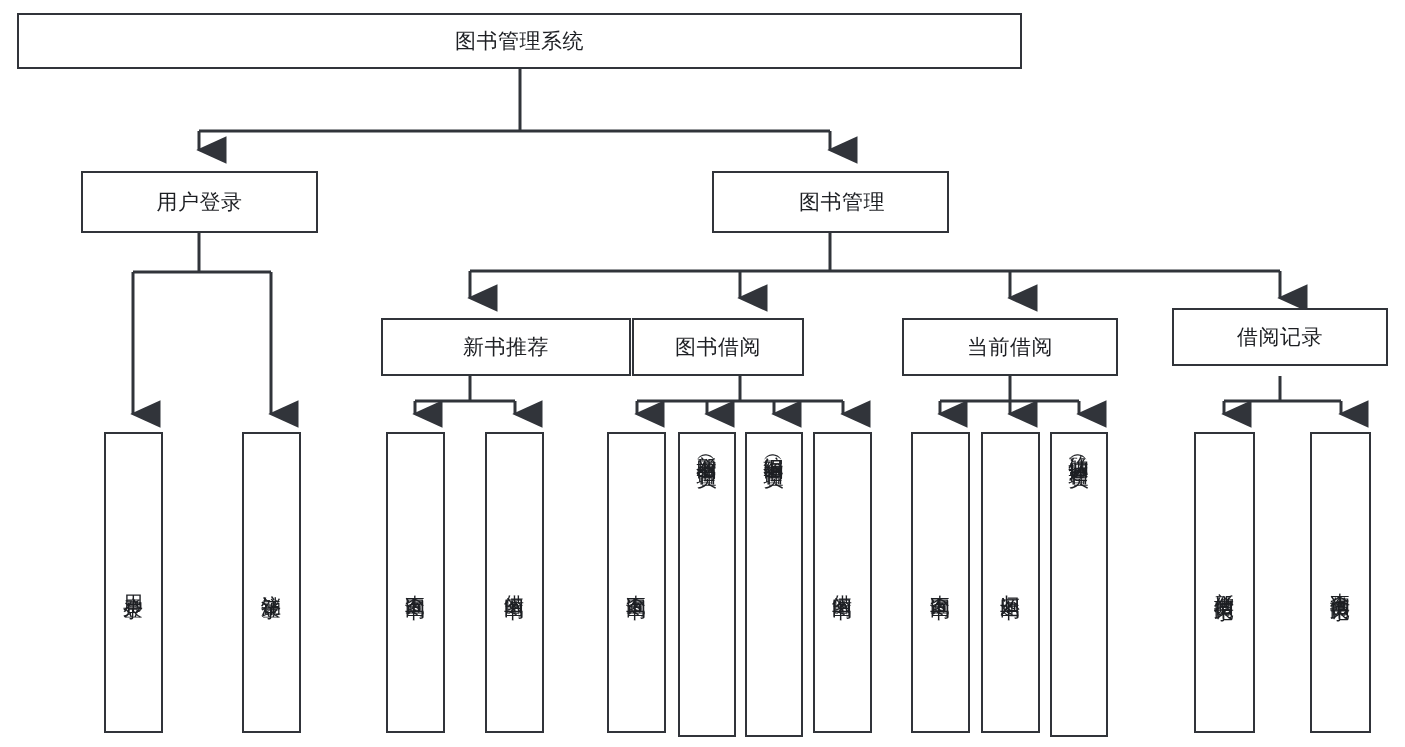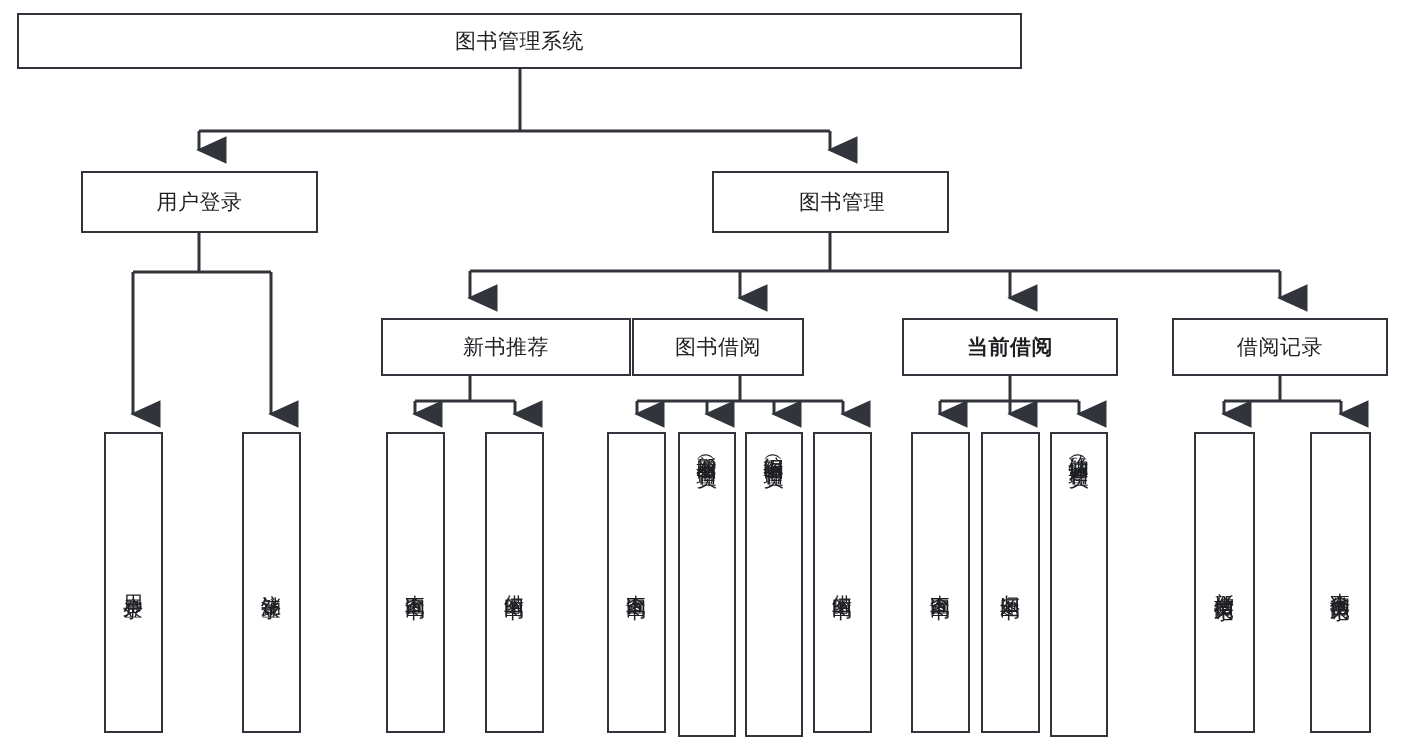--- a/index.html
+++ b/index.html
@@ -138,24 +138,24 @@
   <div class="node" style="left:712px; top:171px; width:237px; height:62px;padding-left:23px;">
     <span class="label">图书管理</span>
   </div>
 
   <div class="node" style="left:362px; top:318px; width:250px; height:58px;margin-left:19px;">
     <span class="label">新书推荐</span>
   </div>
   <div class="node" style="left:632px; top:318px; width:172px; height:58px;">
     <span class="label">图书借阅</span>
   </div>
-  <div class="node" style="left:902px; top:318px; width:216px; height:58px;font-weight:bold;">
+  <div class="node" style="left:902px; top:318px; width:216px; height:58px;">
     <span class="label">当前借阅</span>
   </div>
-  <div class="node" style="left:1172px; top:318px; width:216px; height:58px;">
+  <div class="node" style="left:1172px; top:308px; width:216px; height:58px;">
     <span class="label">借阅记录</span>
   </div>
 
   <div class="node vertical centered" style="left:104px; top:432px; width:59px; height:301px;">
     <span class="label">用户登录</span>
   </div>
   <div class="node vertical centered" style="left:242px; top:432px; width:59px; height:301px;">
     <span class="label">注销登录</span>
   </div>
 

